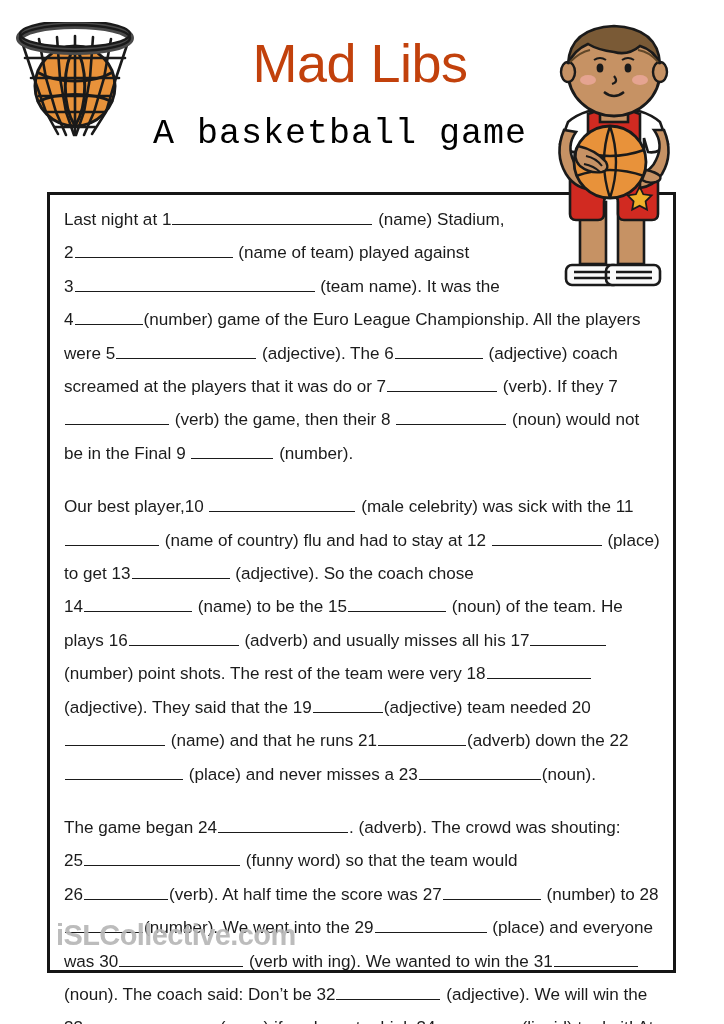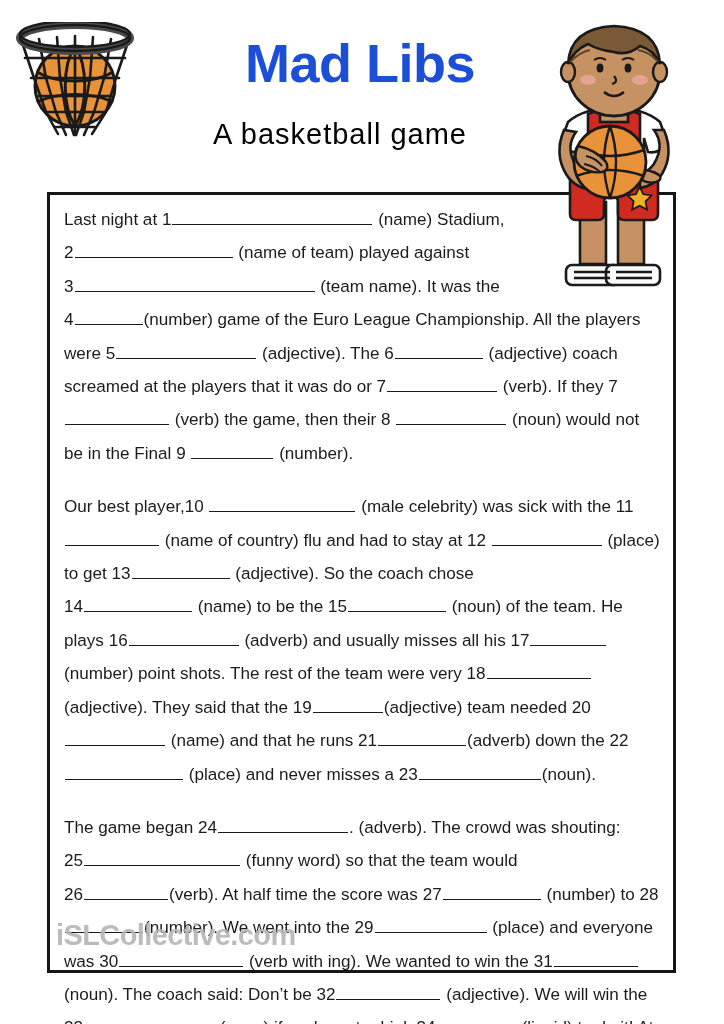--- a/index.html
+++ b/index.html
@@ -41,36 +41,36 @@
     z-index: 4;
   }
 
   #title-main {
     position: absolute;
     left: 150px;
     top: 34px;
     width: 420px;
     text-align: center;
     font-family: "Liberation Sans", sans-serif;
-    font-weight: bold;
+    font-weight: normal;
     font-size: 54px;
     line-height: 58px;
     letter-spacing: -0.5px;
-    color: #1d4ed8;
+    color: #c2410c;
     white-space: nowrap;
   }
 
   #title-sub {
     position: absolute;
     left: 60px;
     top: 112px;
     width: 560px;
     text-align: center;
-    font-family: Liberation Sans, sans-serif;
-    font-size: 29px;
+    font-family: Liberation Mono, monospace;
+    font-size: 35px;
     line-height: 44px;
     letter-spacing: 1px;
     color: #000000;
     white-space: nowrap;
   }
 
   
   #worksheet-box {
     position: absolute;
     left: 47px;

